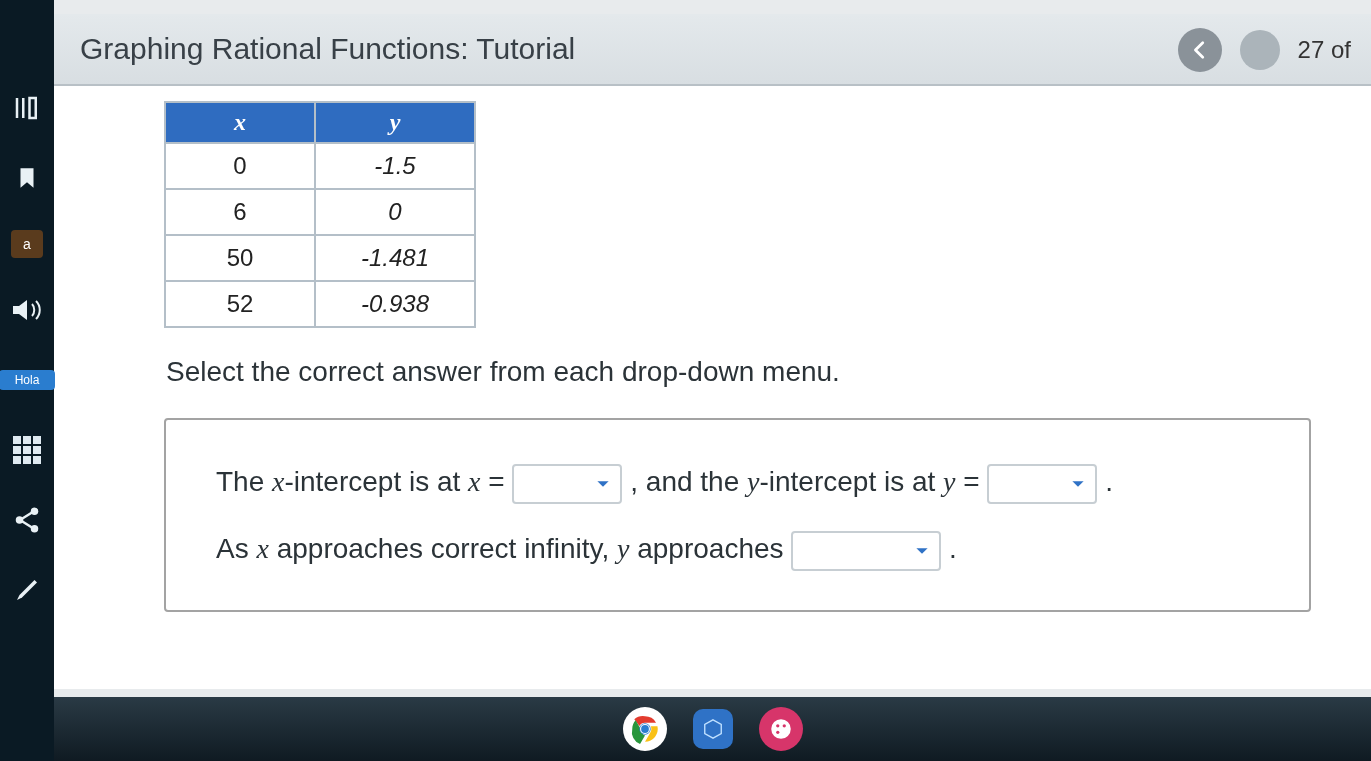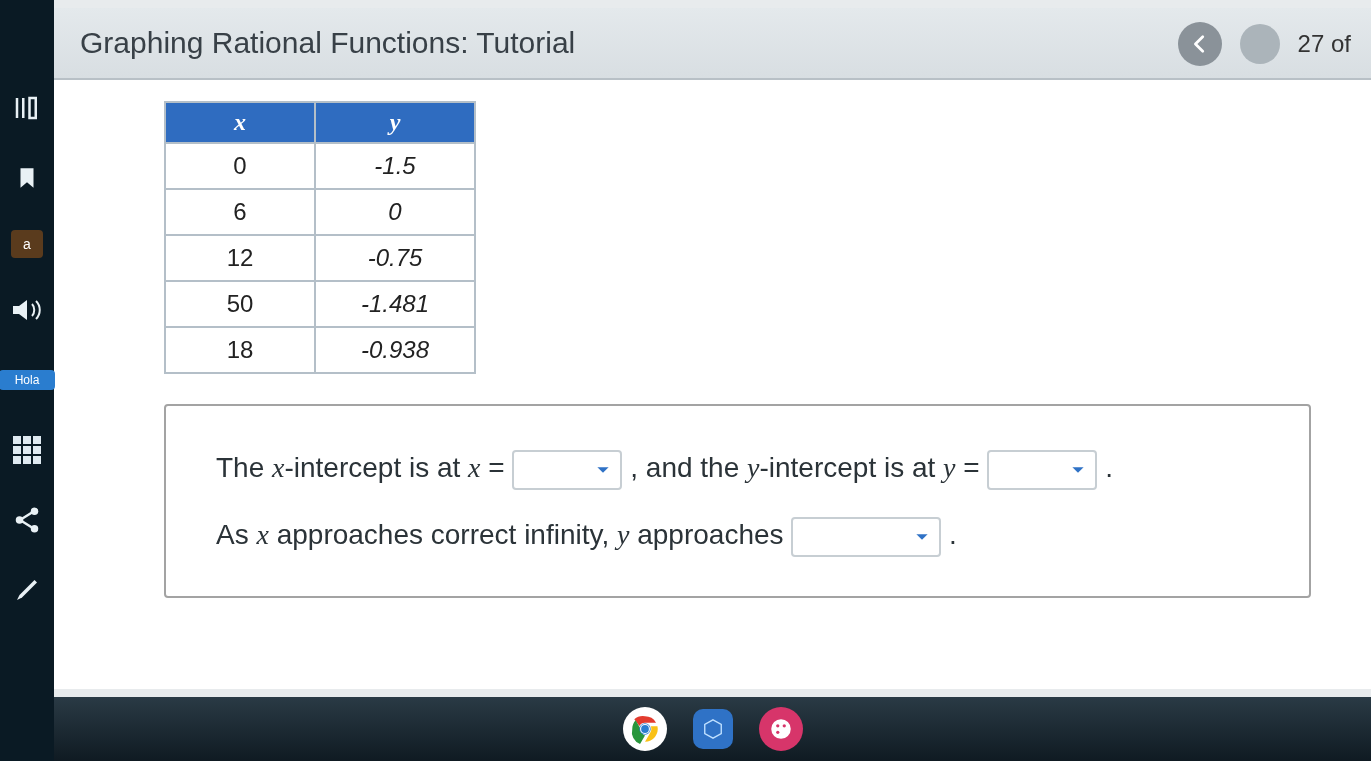--- a/index.html
+++ b/index.html
@@ -6,21 +6,21 @@
   html, body { width: 1371px; height: 761px; font-family: Arial, Helvetica, sans-serif; background:#e8ebed; overflow:hidden; }
 
   .bg-ghost {
     position:absolute; left:70px; top:0; right:0;
     font-size:28px; color:#a9b6bf; padding:6px 30px;
     line-height:1.2; white-space:pre; pointer-events:none;
     opacity:0.6;
   }
 
   .topbar {
-    position:absolute; left:0; top:8px; right:0; height:72px;
+    position:absolute; left:0; top:14px; right:0; height:72px;
     background:linear-gradient(#e4e9ec,#d8dee2);
     border-bottom:2px solid #b8c0c6;
     display:flex; align-items:center; padding-left:80px;
     z-index:2;
   }
   .topbar-title { font-size:30px; color:#384047; }
   .topbar-right { position:absolute; right:20px; top:14px; display:flex; align-items:center; gap:18px;text-align:right; }
   .circ-btn { width:44px; height:44px; border-radius:50%; background:#8a9299; display:flex; align-items:center; justify-content:center; cursor:pointer;}
   .circ-btn svg { width:22px; height:22px; }
   .grey-dot { width:40px; height:40px; border-radius:50%; background:#abb4ba;}
@@ -156,34 +156,31 @@
     </tr>
     <tr>
           <td>0</td>
           <td>-1.5</td>
         </tr>
     <tr>
           <td>6</td>
           <td>0</td>
         </tr>
     <tr>
-          <td>12</td>
-          <td>-0.75</td>
-        </tr>
-    <tr>
           <td>50</td>
           <td>-1.481</td>
         </tr>
     <tr>
-          <td>18</td>
+          <td>52</td>
           <td>-0.938</td>
         </tr>
   </tbody>
     </table>
 
+  <div class="instruction">Select the correct answer from each drop-down menu.</div>
 
   <div class="answer-box">
     <div>
       <span>The </span><span class="mathit">x</span><span>-intercept is at </span><span class="mathit">x</span><span> = </span>
       <span class="dd">
           <svg viewBox="0 0 10 10">
             <path d="M1 3l4 4 4-4z" fill="#2f72c6"></path>
           </svg>
         </span>
       <span> , and the </span><span class="mathit">y</span><span>-intercept is at </span><span class="mathit">y</span><span> = </span>

